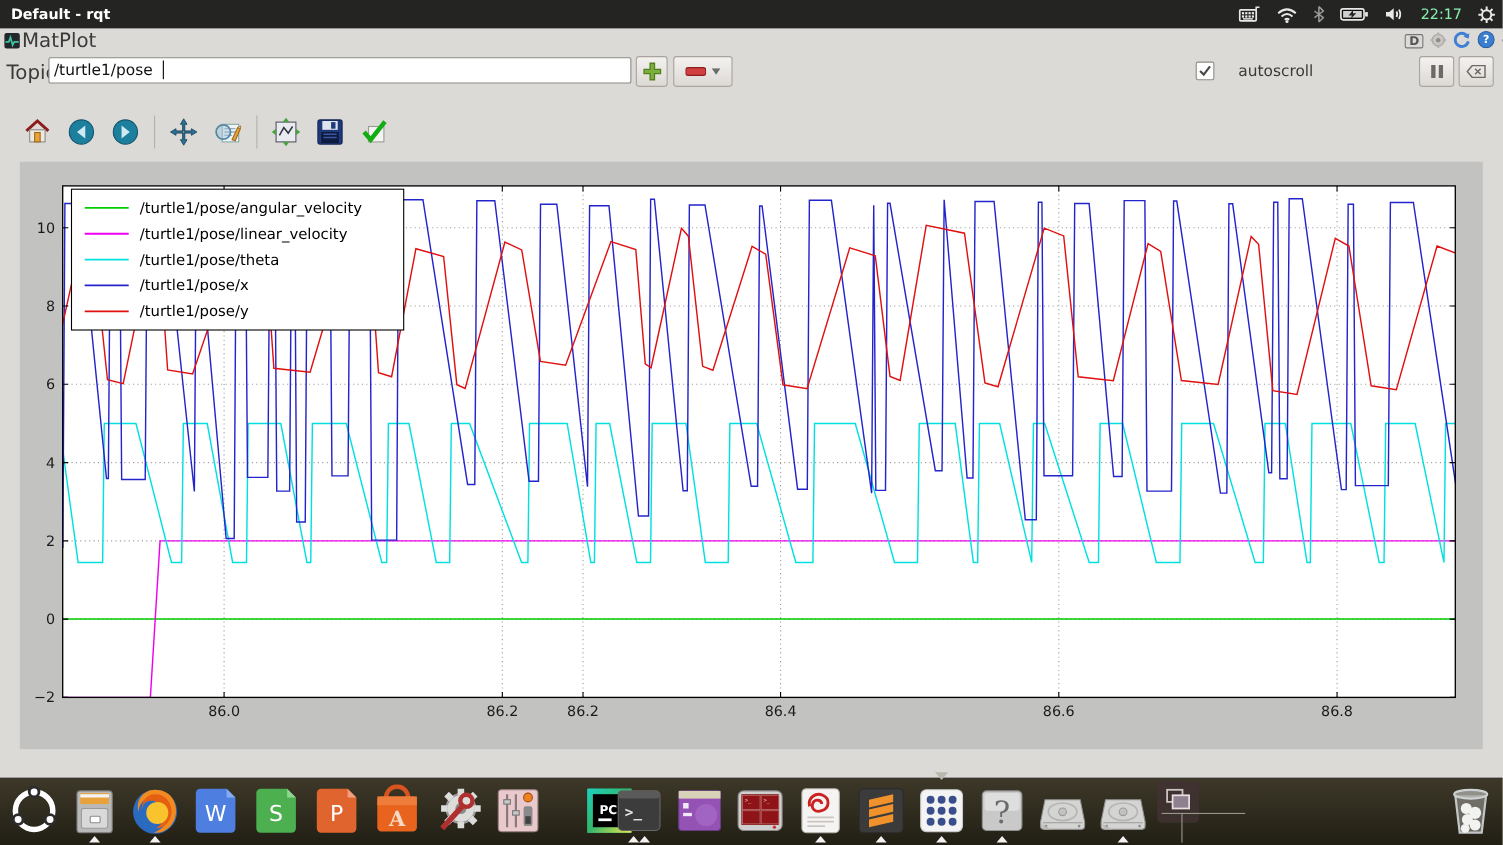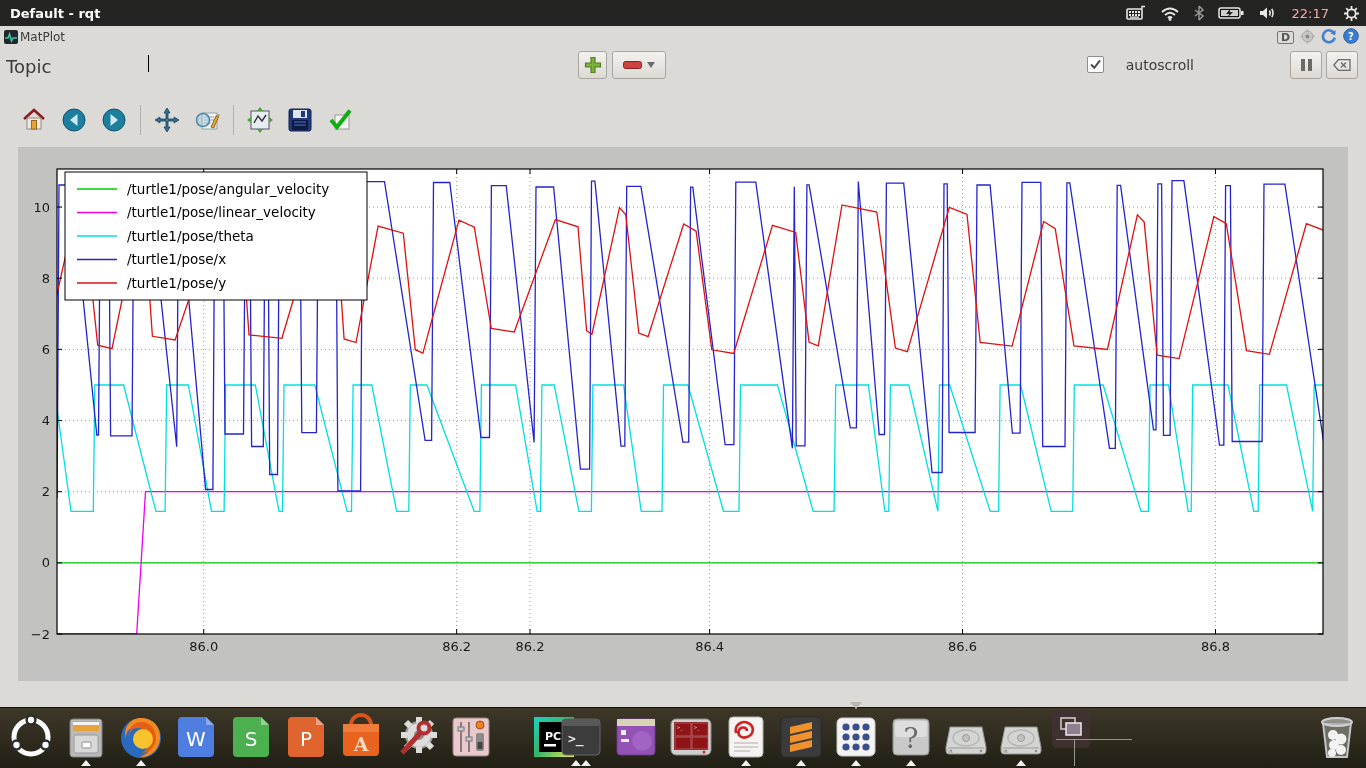--- a/index.html
+++ b/index.html
@@ -4,26 +4,26 @@
 <style>
   html,body{margin:0;padding:0;width:1366px;height:768px;overflow:hidden;
     font-family:"DejaVu Sans",sans-serif;background:#dcdad6;}
   #stage{position:absolute;left:0;top:0;width:1366px;height:768px;padding-left:47px;}
 
   
   .topbar{position:absolute;left:0;top:0;width:1366px;height:26px;background:#242423;
     color:#fff;display:flex;align-items:center;}
   .topbar .title{font-weight:bold;font-size:13px;margin-left:10px;}
   .tray{position:absolute;right:6px;top:0;height:26px;display:flex;align-items:center;gap:14px;}
-  .tray .time{font-size:13px;color:#fca5a5;}
+  .tray .time{font-size:13px;color:#86efac;}
   .tray svg{display:block;}
 
   
   .plugin-bar{position:absolute;left:0;top:26px;width:1366px;height:22px;background:#dcdad6;
-    display:flex;align-items:center;font-size:12px;color:#3a3a3a;}
+    display:flex;align-items:center;font-size:18px;color:#3a3a3a;}
   .plugin-bar .pl-icon{width:14px;height:14px;margin-left:4px;margin-right:2px;background:#22272b;
     border-radius:2px;position:relative;}
   .plugin-bar .pl-icon svg{position:absolute;left:0;top:0;}
   .win-btns{position:absolute;right:8px;top:26px;height:22px;display:flex;align-items:center;gap:6px;}
   .wb{font-size:12px;color:#555;line-height:1;cursor:default;}
   .wb-D{border:1px solid #777;border-radius:2px;padding:0 3px;font-weight:bold;font-size:11px;color:#555;}
   .wb-x{color:#4a4a4a;font-weight:bold;font-size:14px;}
   .wb-o{font-size:12px;font-weight:bold;color:#4a4a4a;}
   .wb-min{font-size:14px;font-weight:bold;color:#4a4a4a;}
 
@@ -169,20 +169,21 @@
           <text x="8" y="11.5" text-anchor="middle" font-size="10" font-family="DejaVu Sans" font-weight="bold" fill="#fff">?</text>
         </svg>
     </span>
     <span class="wb wb-min">-</span>
     <span class="wb wb-o">O</span>
     <span class="wb wb-x">✖</span>
   </div>
 
   <div class="controls">
     <span class="topic-label">Topic</span>
+    <input class="topic-input" value="/turtle1/pose" style="">
     <span class="caret"></span>
     <span class="btn btn-plus">
       <svg width="18" height="18" viewBox="0 0 18 18">
           <path d="M7 1.5 h4 v5.5 h5.5 v4 h-5.5 v5.5 h-4 v-5.5 h-5.5 v-4 h5.5 Z" fill="#7cb03c" stroke="#55801f" stroke-width="1.2"></path>
         </svg>
     </span>
     <span class="btn btn-minus">
       <svg width="19" height="8" viewBox="0 0 19 8">
           <rect x="0.5" y="0.5" width="18" height="7" rx="2" fill="#cf4040" stroke="#8f1f1f"></rect>
         </svg>

